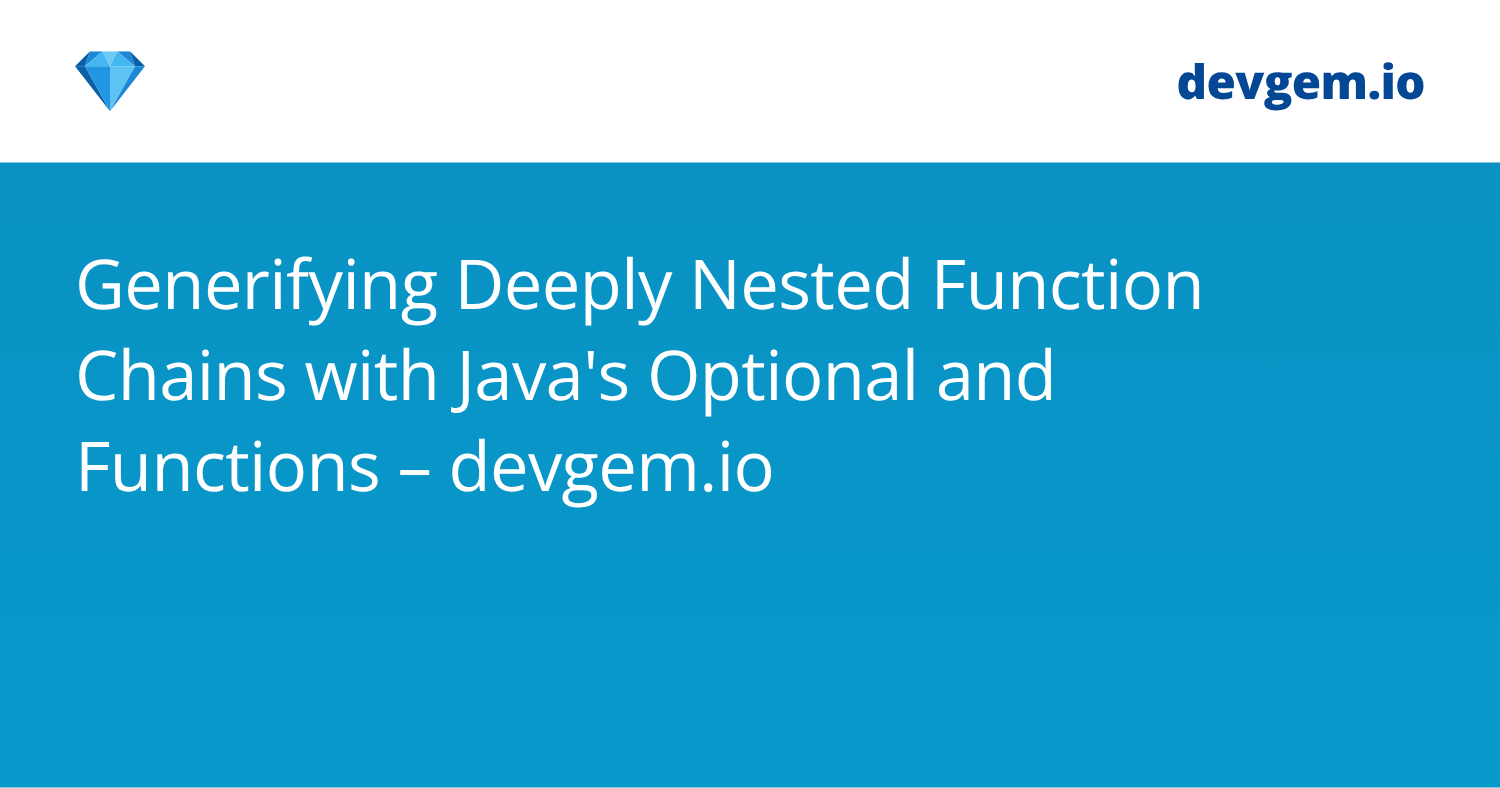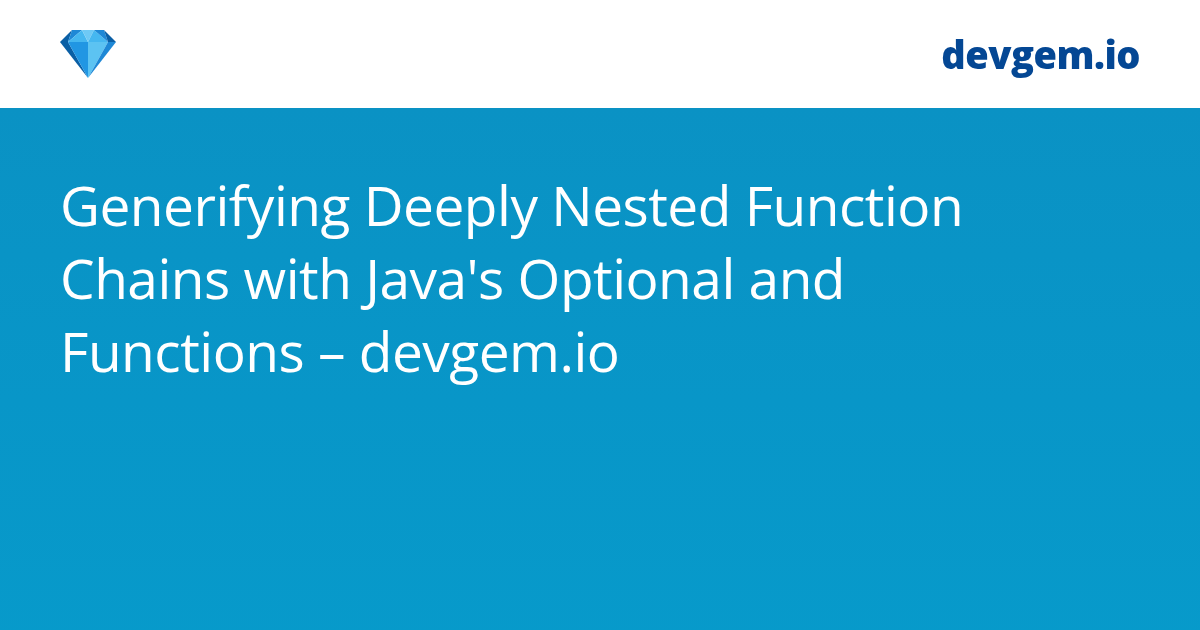--- a/index.html
+++ b/index.html
@@ -7,21 +7,21 @@
       padding: 0;
       box-sizing: border-box;
     }
     body {
       width: 1200px;
       height: 630px;
       font-family: "Segoe UI", "Open Sans", -apple-system, BlinkMacSystemFont, sans-serif;
       overflow: hidden;
     }
     .header {
-      height: 108px;
+      height: 130px;
       background: #ffffff;
       display: flex;
       align-items: center;
       justify-content: space-between;
       padding: 0 60px;
     }
     .logo {
       width: 56px;
       height: 56px;
       display: flex;

